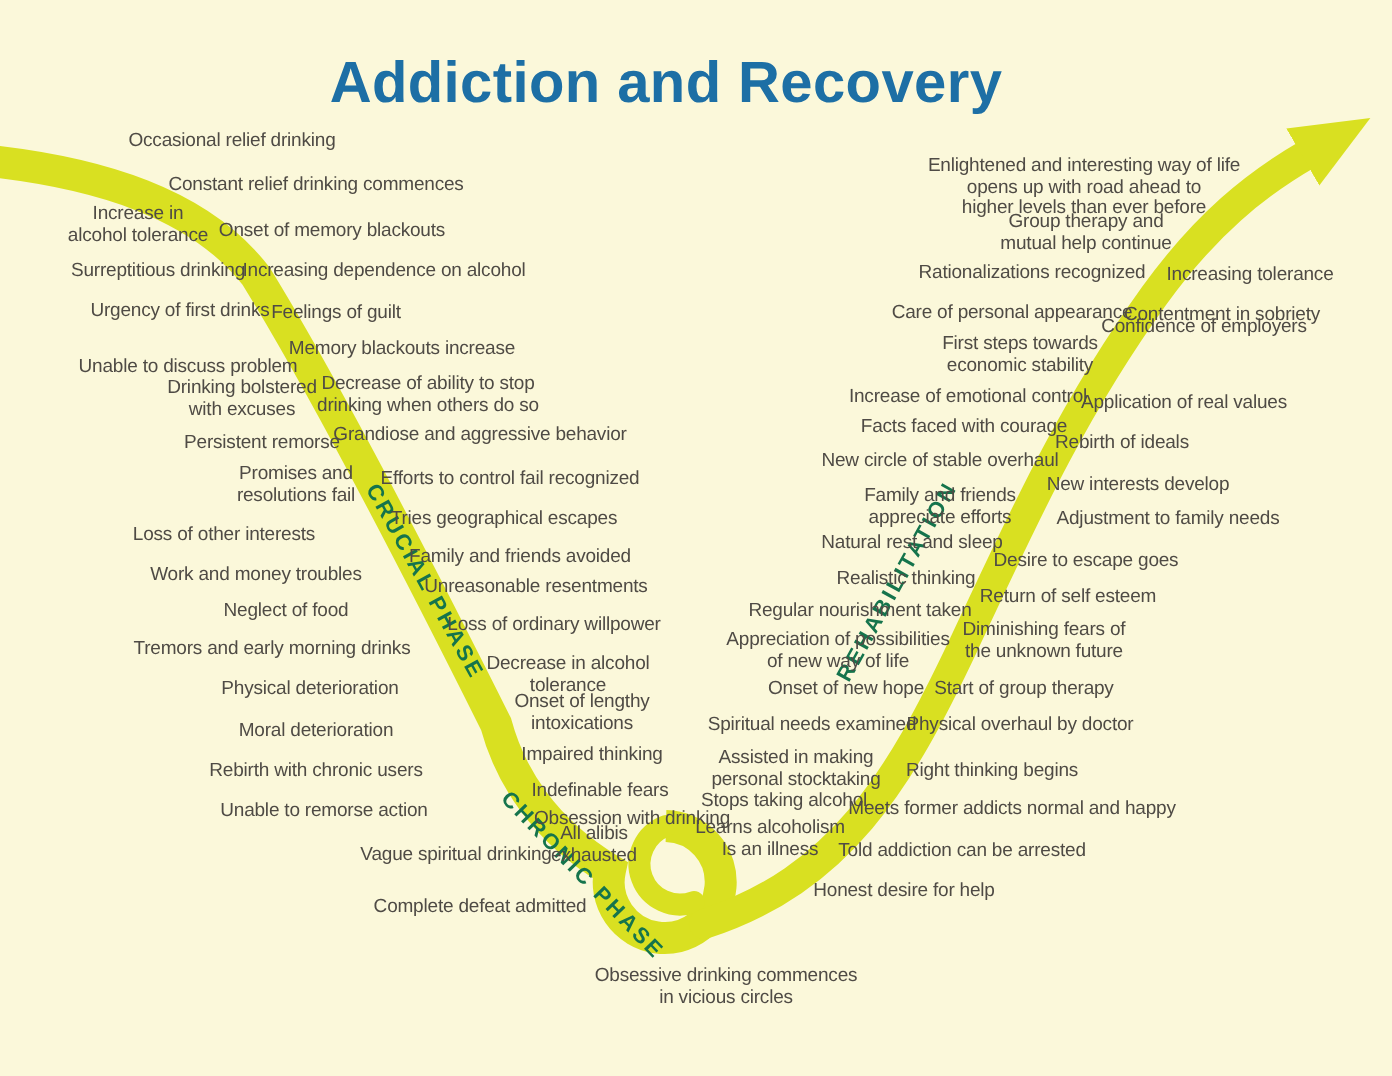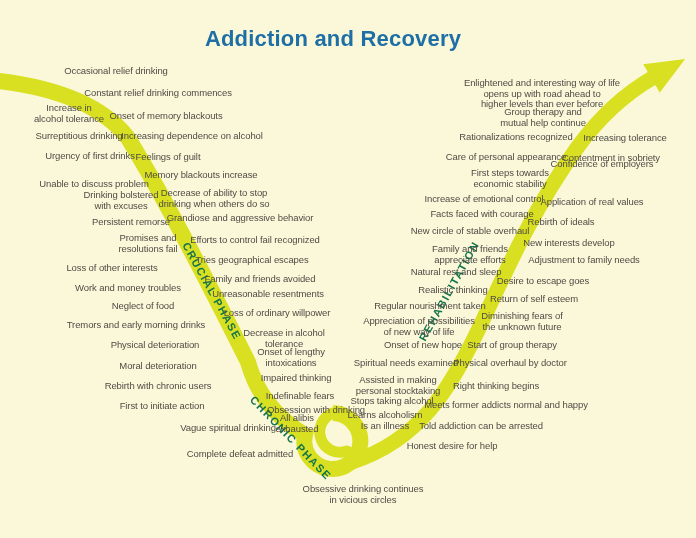--- a/index.html
+++ b/index.html
@@ -3,21 +3,21 @@
 <meta charset="utf-8">
 <style>
   html,body{margin:0;padding:0;}
   #stage{
     position:relative;width:696px;height:538px;overflow:hidden;
     background:#fbf8da;
     font-family:"Liberation Sans",sans-serif;
   }
   .title{
     position:absolute;top:26px;left:0;width:666px;text-align:center;
-    font-size:22px;font-weight:bold;color:#1d6fa5;letter-spacing:0.2px;
+    font-size:29px;font-weight:bold;color:#1d6fa5;letter-spacing:0.2px;
   }
   .subtitle{
     position:absolute;top:54px;left:0;width:696px;text-align:center;
     font-family:"Liberation Serif",serif;
     font-size:19px;font-weight:bold;color:#3a4148;
   }
   svg.curve{position:absolute;left:0;top:0;}
   .lbl{
     position:absolute;transform:translate(-50%,-50%);
     font-size:9.5px;line-height:10.5px;letter-spacing:-0.1px;
@@ -85,29 +85,29 @@
   <div class="lbl" style="left:136px;top:325px">Tremors and early morning drinks</div>
   <div class="lbl" style="left:277px;top:313px">Loss of ordinary willpower</div>
   <div class="lbl" style="left:155px;top:345px">Physical deterioration</div>
   <div class="lbl" style="left:284px;top:338px">Decrease in alcohol
 tolerance</div>
   <div class="lbl" style="left:158px;top:366px">Moral deterioration</div>
   <div class="lbl" style="left:291px;top:357px">Onset of lengthy
 intoxications</div>
   <div class="lbl" style="left:158px;top:386px">Rebirth with chronic users</div>
   <div class="lbl" style="left:296px;top:378px">Impaired thinking</div>
-  <div class="lbl" style="left:162px;top:406px">First to initiate action</div>
+  <div class="lbl" style="left:162px;top:406px">Unable to remorse action</div>
   <div class="lbl" style="left:300px;top:396px">Indefinable fears</div>
   <div class="lbl" style="left:316px;top:410px">Obsession with drinking</div>
   <div class="lbl" style="left:228px;top:428px">Vague spiritual drinking</div>
   <div class="lbl" style="left:297px;top:423px">All alibis
 exhausted</div>
   <div class="lbl" style="left:240px;top:454px">Complete defeat admitted</div>
 
-  <div class="lbl" style="left:363px;top:494px">Obsessive drinking continues
+  <div class="lbl" style="left:363px;top:494px">Obsessive drinking commences
 in vicious circles</div>
   <div class="lbl" style="left:385px;top:420px">Learns alcoholism
 Is an illness</div>
   <div class="lbl" style="left:392px;top:401px">Stops taking alcohol</div>
 
   <div class="lbl" style="left:452px;top:446px">Honest desire for help</div>
   <div class="lbl" style="left:481px;top:426px">Told addiction can be arrested</div>
   <div class="lbl" style="left:398px;top:385px">Assisted in making
 personal stocktaking</div>
   <div class="lbl" style="left:506px;top:405px">Meets former addicts normal and happy</div>

